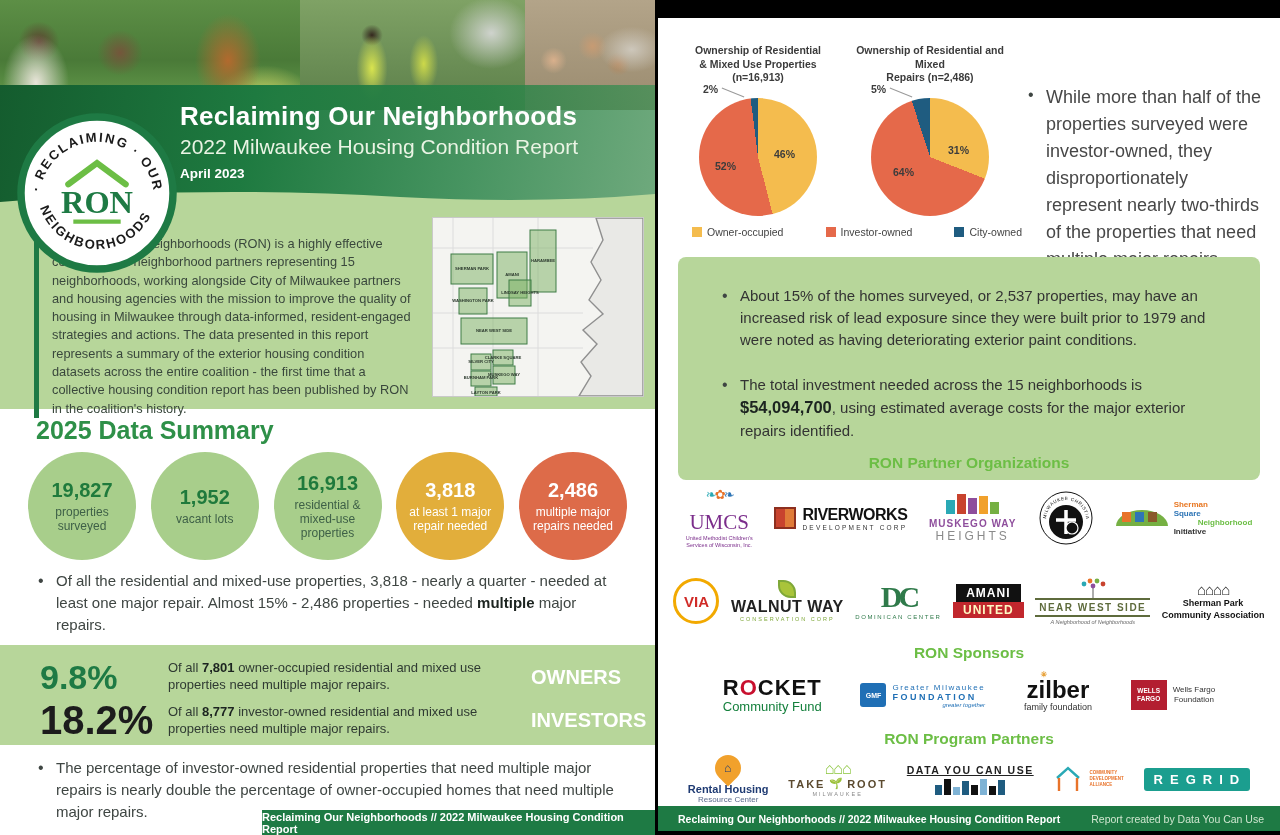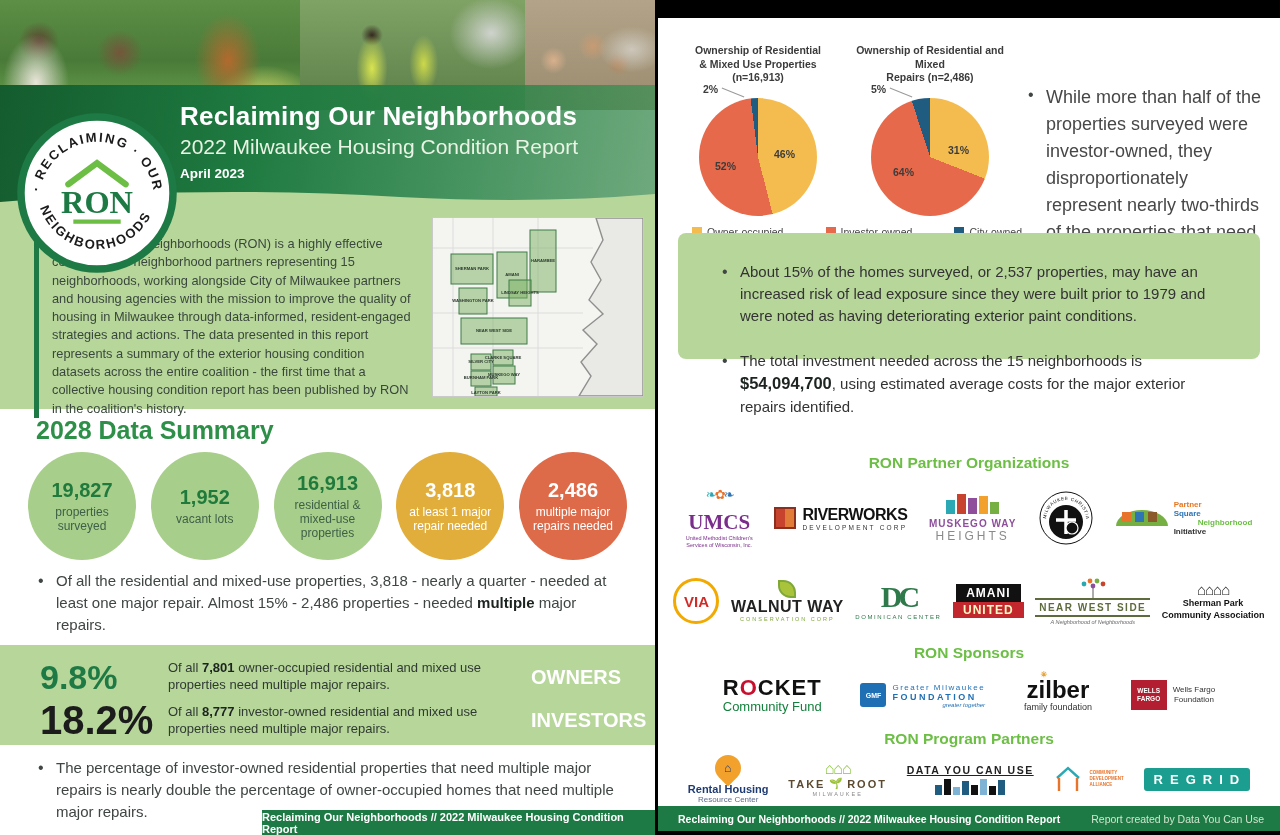--- a/index.html
+++ b/index.html
@@ -83,38 +83,38 @@
   #pieA .pie { background:conic-gradient(#f4bc4e 0 46%, #e5694a 46% 98%, #1f5c80 98% 100%); }
   #pieB .pie { background:conic-gradient(#f4bc4e 0 31%, #e5694a 31% 95%, #1f5c80 95% 100%); }
   .plabel { position:absolute; font-size:10.5px; font-weight:bold; color:#3c3c3c; }
   .leader { position:absolute; width:24px; height:1px; background:#9a9a9a; }
   .legend { position:absolute; top:208px; left:34px; width:330px; display:flex; justify-content:space-between; }
   .leg-item { display:flex; align-items:center; gap:5px; font-size:10.5px; color:#444; }
   .swatch { width:10px; height:10px; display:inline-block; }
   .sw-y { background:#f4bc4e; } .sw-o { background:#e5694a; } .sw-b { background:#1f5c80; }
 
   #rb-side { position:absolute; top:66px; left:368px; width:242px; font-size:18px; line-height:1.5; color:#474747; }
-  .hl-box { position:absolute; top:215px; left:20px; width:582px; height:126px; background:#b7d69a;
+  .hl-box { position:absolute; top:239px; left:20px; width:582px; height:223px; background:#b7d69a;
       border-radius:8px; padding:28px 28px 8px 42px; }
   .hl-box .bullet { font-size:15px; color:#333; line-height:1.45; }
   .hl-box .bullet + .bullet { margin-top:24px; }
   .hl-box b { font-size:16.5px; }
 
   .sec-head { position:absolute; width:100%; text-align:center; font-size:15.5px; font-weight:bold; color:#6cbe45; }
   #h-partners { top:436px; } #h-sponsors { top:626px; } #h-program { top:712px; }
   .logo-row { position:absolute; left:0; width:622px; display:flex; align-items:center;
       justify-content:space-evenly; }
   #lr1 { top:456px; height:88px; padding:0 6px; }
   #lr2 { top:548px; height:70px; padding:0 4px; }
   #lr3 { top:646px; height:62px; padding:0 26px; }
   #lr4 { top:730px; height:62px; padding:0 10px; }
   .logo { display:flex; flex-direction:column; align-items:center; justify-content:center; text-align:center; }
   .lrow { display:flex; align-items:center; gap:6px; }
 
-  .umcs-main { font-family:"Liberation Serif", serif; font-size:21px; font-weight:bold; color:#7b2d8b;margin-top:8px; }
+  .umcs-main { font-family:"Liberation Serif", serif; font-size:21px; font-weight:normal; color:#7b2d8b;margin-top:8px; }
   .umcs-sub { font-size:5.5px; color:#7b2d8b; line-height:1.3; }
   .umcs-fig { font-size:13px; letter-spacing:-2px; }
   .rw-icon { width:22px; height:22px; background:
       linear-gradient(90deg, #c8432e 50%, #e07b38 50%); border:2px solid #8d2f1f; }
   .rw-main { font-size:16px; font-weight:bold; letter-spacing:-.5px; color:#111; }
   .rw-sub { font-size:6.5px; letter-spacing:2.2px; color:#333; }
   .mw-blocks span { display:inline-block; width:9px; margin:0 1px; }
   .mw-main { font-size:10px; font-weight:bold; color:#8e4e9c; letter-spacing:1px; }
   .mw-sub { font-size:12px; color:#8a8a8a; letter-spacing:3px; }
   .clarke-hill { width:52px; height:16px; border-radius:50% 50% 0 0/100% 100% 0 0; background:#76b043; position:relative; }
@@ -243,21 +243,21 @@
           <text x="48" y="145">SILVER CITY</text>
           <text x="70" y="141">CLARKE SQUARE</text>
           <text x="48" y="161">BURNHAM PARK</text>
           <text x="71" y="158">MUSKEGO WAY</text>
           <text x="53" y="176">LAYTON PARK</text>
         </g>
       </svg>
     </div>
   </div>
 
-  <div class="sum-head">2028 Data Summary</div>
+  <div class="sum-head">2025 Data Summary</div>
 
   <div class="circles">
     <div class="circle c-green">
       <div class="cv">19,827</div>
       <div class="cl">properties surveyed</div>
     </div>
     <div class="circle c-green">
       <div class="cv">1,952</div>
       <div class="cl">vacant lots</div>
     </div>
@@ -398,21 +398,21 @@
       </svg>
     </div>
     <div class="logo">
       <div class="lrow">
         <div class="clarke-hill">
           <span style="left:6px;background:#e8732a"></span>
             <span style="left:19px;background:#2e75b6"></span>
             <span style="left:32px;background:#8a5a2b"></span>
         </div>
         <div style="text-align:left">
-          <div class="cl1">Partner</div>
+          <div class="cl1">Sherman</div>
           <div class="cl2">Square</div>
           <div class="cl3">Neighborhood</div>
           <div class="cl4">Initiative</div>
         </div>
       </div>
     </div>
   </div>
 
   <div class="logo-row" id="lr2">
     <div class="logo">

